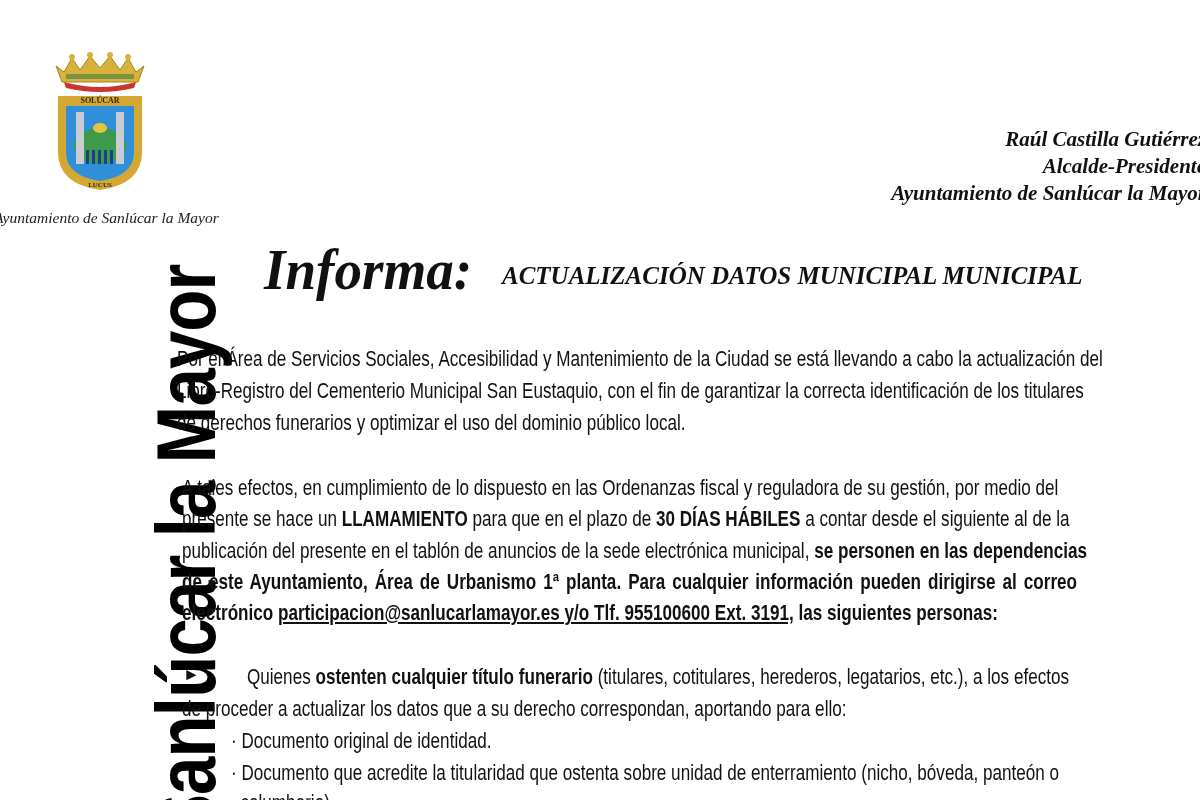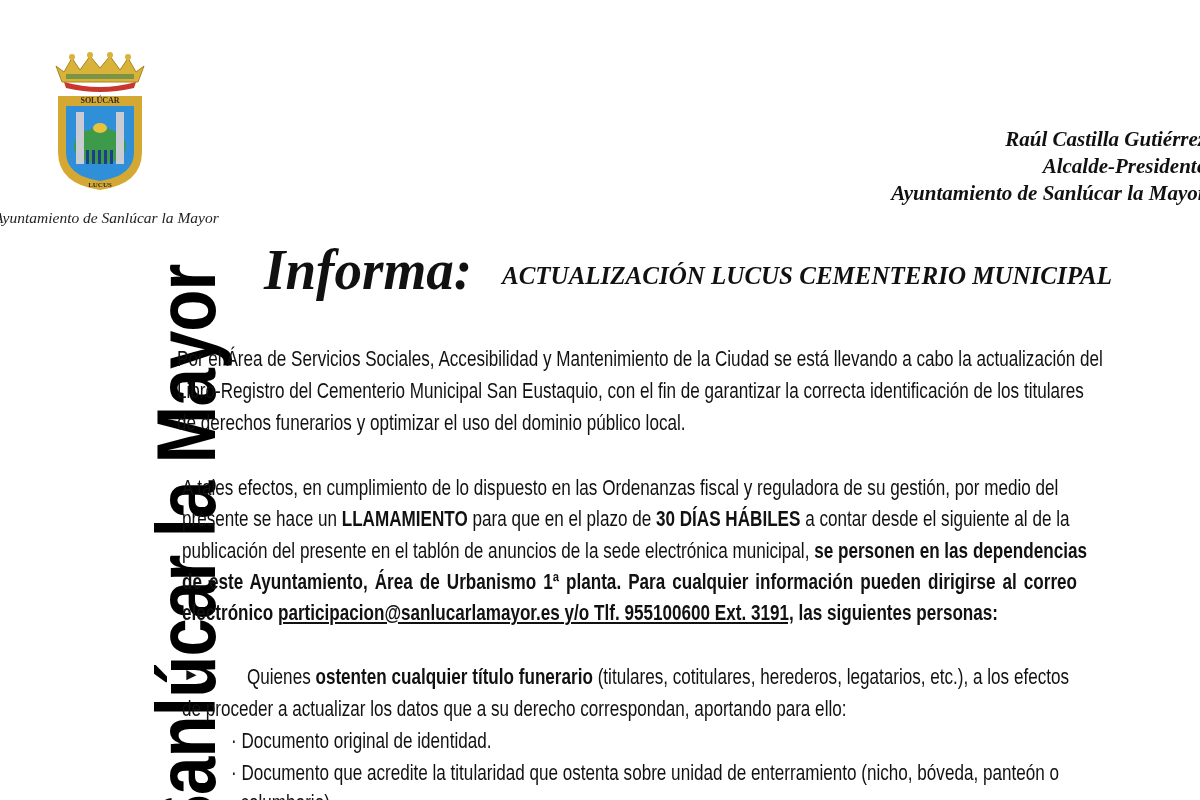--- a/index.html
+++ b/index.html
@@ -84,21 +84,21 @@
   </svg>
 </div>
 <div id="logo-caption" class="abs">Ayuntamiento de Sanlúcar la Mayor</div>
 
 <div class="abs sig" style="top:127px;">Raúl Castilla Gutiérrez</div>
 <div class="abs sig" style="top:154px;">Alcalde-Presidente</div>
 <div class="abs sig" style="top:181px;">Ayuntamiento de Sanlúcar la Mayor</div>
 
 <div id="heading" class="abs">
   <span id="heading-main">Informa:</span>
-  <span id="heading-sub">ACTUALIZACIÓN LUCUS CEMENTERIO MUNICIPAL</span>
+  <span id="heading-sub">ACTUALIZACIÓN DATOS MUNICIPAL MUNICIPAL</span>
 </div>
 
 <div id="side-text">Sanlúcar la Mayor</div>
 
 <div>
   <div class="line" style="left:177px; top:346px;">Por el Área de Servicios Sociales, Accesibilidad y Mantenimiento de la Ciudad se está llevando a cabo la actualización del</div>
   <div class="line" style="left:177px; top:378px;">Libro-Registro del Cementerio Municipal San Eustaquio, con el fin de garantizar la correcta identificación de los titulares</div>
   <div class="line" style="left:177px; top:410px;">de derechos funerarios y optimizar el uso del dominio público local.</div>
 </div>
 

